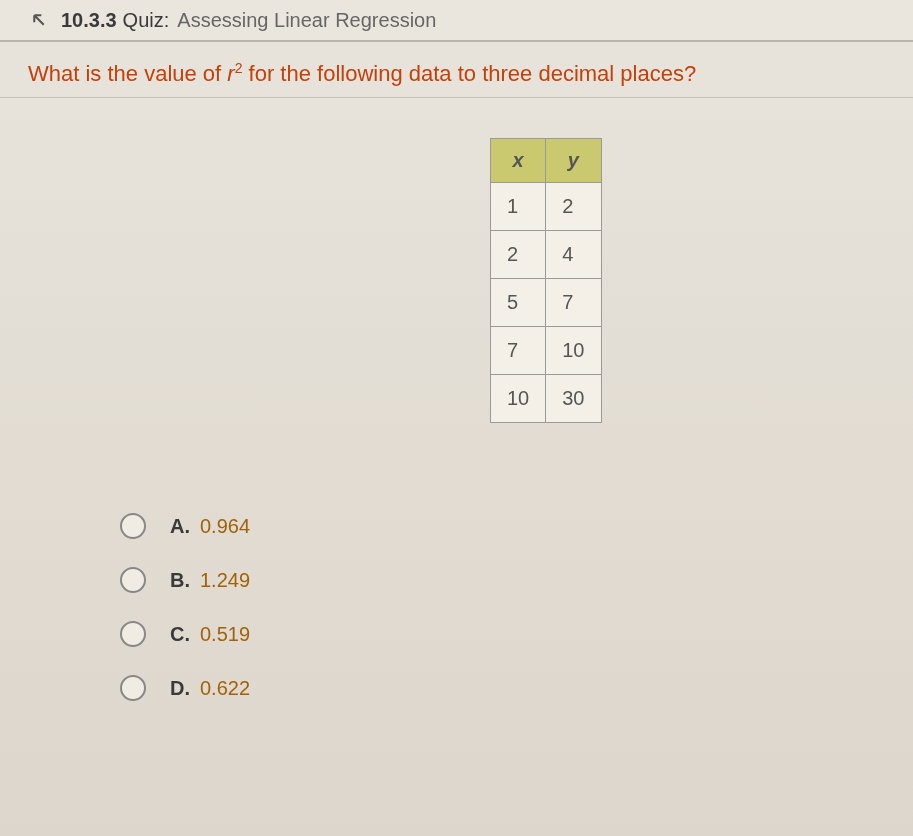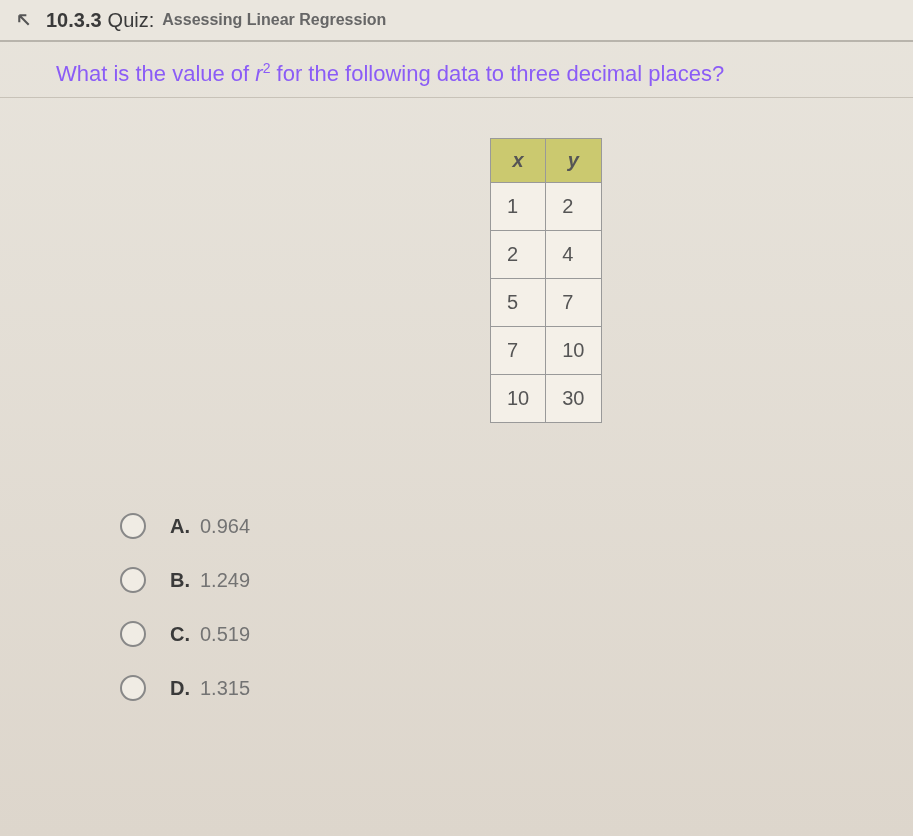--- a/index.html
+++ b/index.html
@@ -10,21 +10,21 @@
     body {
       font-family: Arial, Helvetica, sans-serif;
       background: linear-gradient(to bottom, #e8e4dc 0%, #ddd6cc 100%);
       width: 913px;
       height: 836px;
       overflow: hidden;
     }
     .header {
       display: flex;
       align-items: center;
-      padding: 8px 12px;
+      padding: 8px 27px;
       border-bottom: 2px solid #b8b4ac;
       background: #eae6de;
     }
     .back-arrow {
       width: 24px;
       height: 24px;
       margin-right: 10px;
       display: flex;
       align-items: center;
       justify-content: center;
@@ -42,28 +42,28 @@
       color: #3a3a3a;
       margin-right: 6px;
     }
     .quiz-label {
       font-size: 20px;
       font-weight: normal;
       color: #3a3a3a;
       margin-right: 8px;
     }
     .quiz-title {
-      font-size: 16px;
+      font-size: 20px;
       color: #666;
-      font-weight: bold;
+      font-weight: normal;
     }
     .question {
-      padding: 18px 36px 10px 56px;
+      padding: 18px 36px 10px 28px;
       font-size: 22px;
-      color: #8b5cf6;
+      color: #c2410c;
       border-bottom: 1px solid #c8c2b8;
     }
     .question sup {
       font-size: 14px;
       vertical-align: super;
     }
     .content-area {
       padding: 40px 60px;
       position: relative;
     }
@@ -112,21 +112,21 @@
       cursor: pointer;
     }
     .option-letter {
       font-size: 20px;
       font-weight: bold;
       color: #3a3a3a;
       margin-right: 10px;
     }
     .option-value {
       font-size: 20px;
-      color: #737373;
+      color: #a16207;
     }
   </style>
 </head>
 <body>
 
 <div class="header">
   <div class="back-arrow">
     <svg viewBox="0 0 24 24">
       <path d="M12 4 L12 20 M12 4 L6 10 M12 4 L18 10" transform="rotate(-45 12 12)"></path>
     </svg>
@@ -184,16 +184,16 @@
       <span class="option-value">1.249</span>
     </div>
     <div class="option">
       <div class="radio"></div>
       <span class="option-letter">C.</span>
       <span class="option-value">0.519</span>
     </div>
     <div class="option">
       <div class="radio"></div>
       <span class="option-letter">D.</span>
-      <span class="option-value">1.315</span>
+      <span class="option-value">0.622</span>
     </div>
   </div>
 </div>
 
 </body></html>

